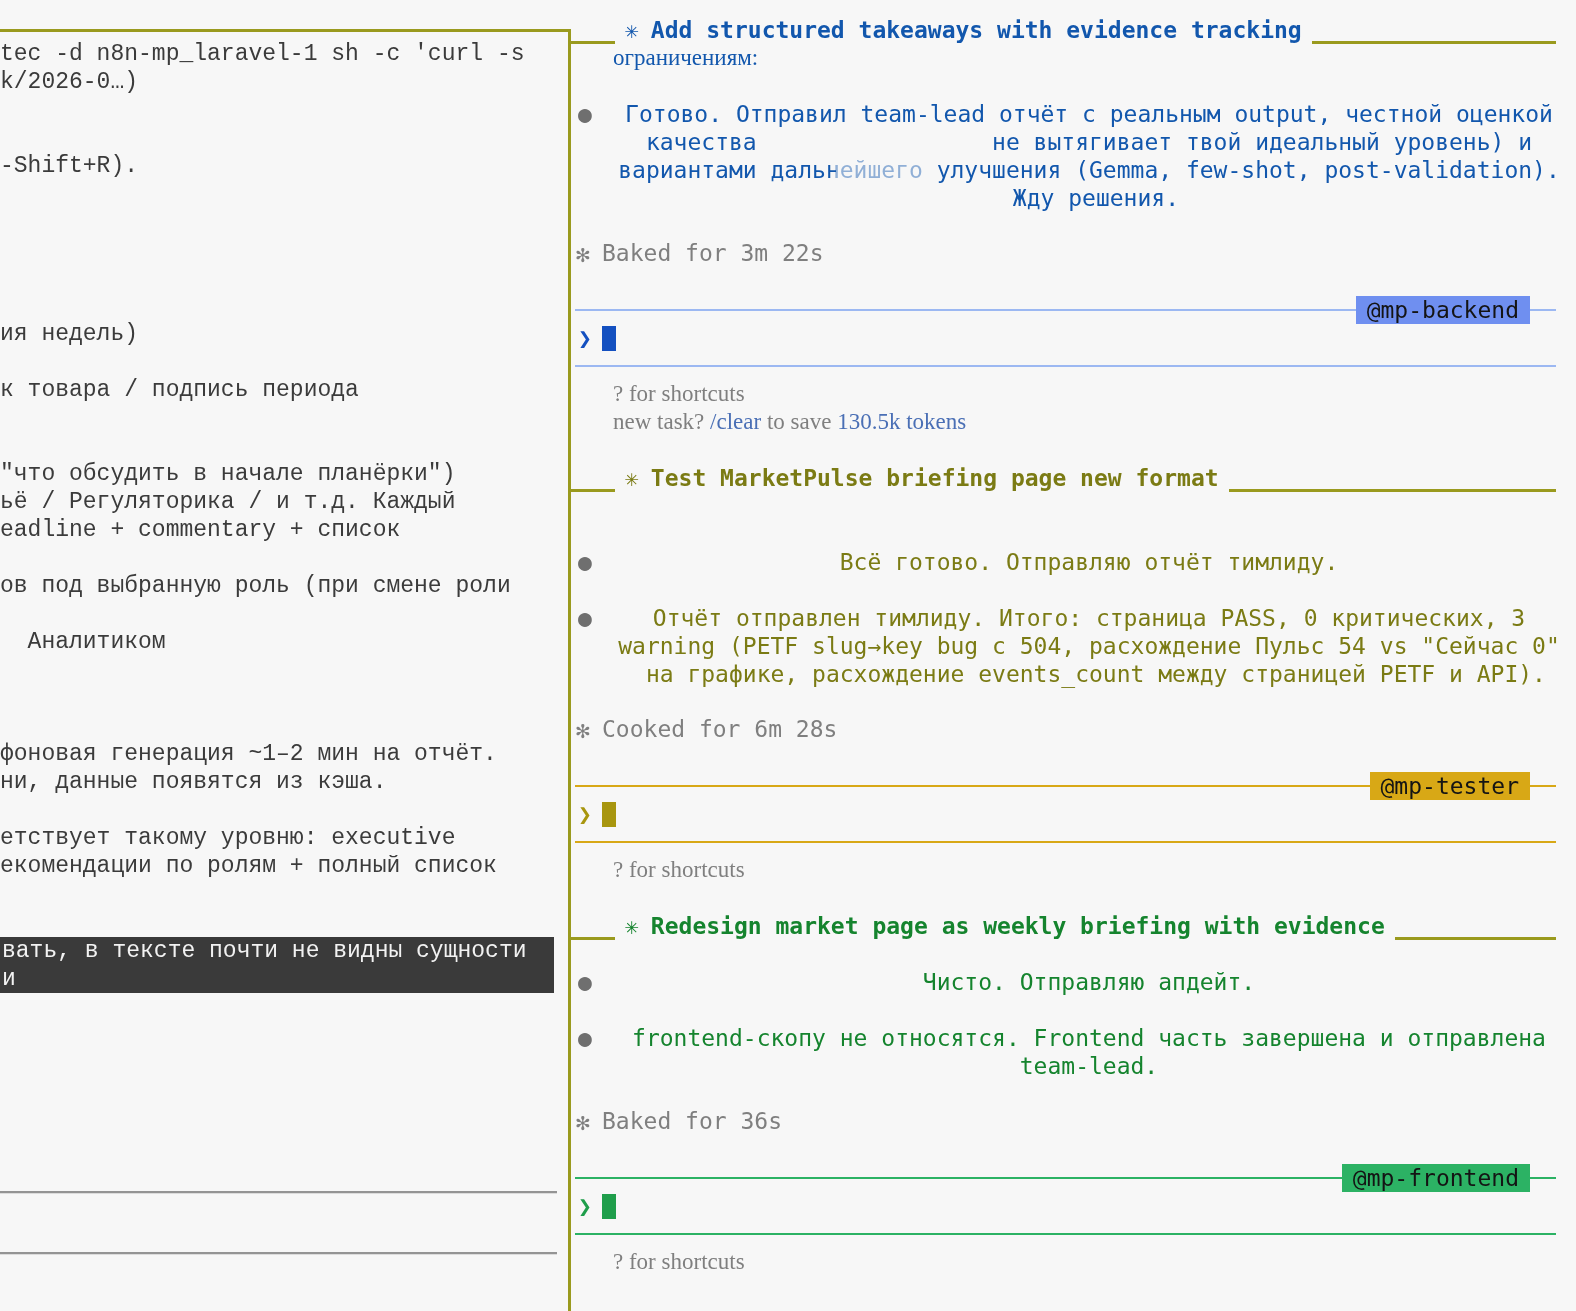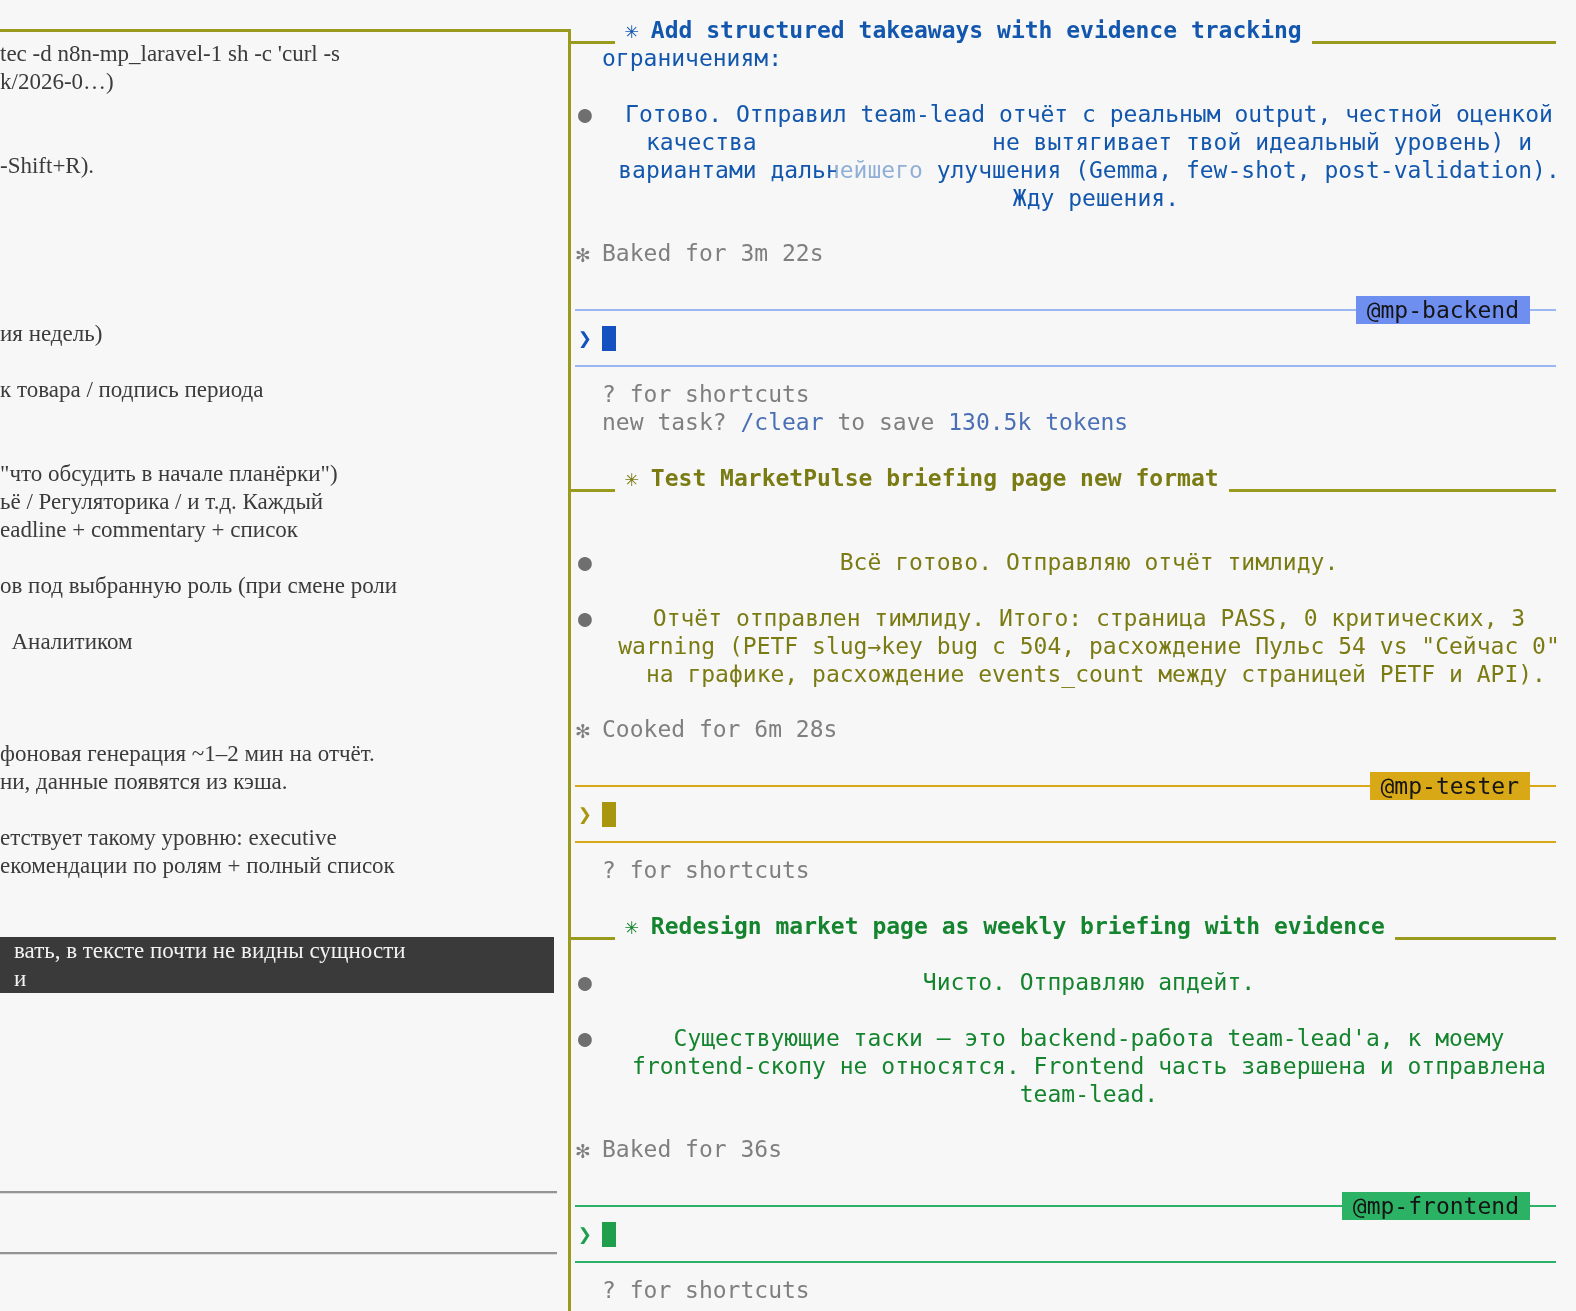--- a/index.html
+++ b/index.html
@@ -1,43 +1,43 @@
 <!DOCTYPE html>
 <html><head>
 <meta charset="utf-8">
 <style>
   html,body{margin:0;padding:0;background:#e8e8e8;}
   .canvas{
     position:relative;width:1576px;height:1311px;background:#f7f7f7;
     overflow:hidden;font-family:"DejaVu Sans Mono",monospace;font-size:23px;
     color:#3b3b3b;
   }
-  .mono{font-family:Liberation Serif, serif;}
+  .mono{font-family:Liberation Mono, monospace;}
   
   .pane-left{position:absolute;left:0;top:0;width:568px;height:1311px;overflow:hidden;}
   .lp-topline{position:absolute;left:0;top:29px;width:568px;height:3px;background:#9a9a1e;}
   .lp-rows{position:absolute;left:0;top:40px;width:568px;}
   .lp-rows div{height:28px;line-height:28px;white-space:pre;overflow:hidden;}
   .lp-selection{position:absolute;left:0;top:937px;width:554px;background:#3a3a3a;color:#f2f2f2;}
-  .lp-selection div{height:28px;line-height:28px;white-space:pre;padding-left:14px;}
+  .lp-selection div{height:28px;line-height:28px;white-space:pre;padding-left:2px;}
   .lp-hr{position:absolute;left:0;width:557px;height:2px;background:#949494;border-bottom:1px solid #dcdcdc;}
   .hr1{top:1191px;}
   .hr2{top:1252px;}
   
   .divider{position:absolute;left:568px;top:29px;width:3px;height:1282px;background:#9a9a1e;}
   
   .pane-right{position:absolute;left:571px;top:0;width:1005px;height:1311px;padding-top:16px;box-sizing:border-box;}
   .row{height:28px;line-height:28px;white-space:pre;}
   .title-row{display:flex;align-items:flex-end;margin-right:20px;}
   .tdash{height:3px;background:#9a9a1e;}
   .tdash.left{width:44px;}
   .tdash.fill{flex:1;}
   .title{font-weight:bold;margin:0 10px;white-space:pre;}
   .spark{margin-right:12px;}
-  .text-row{padding-left:31px;}
+  .text-row{padding-left:42px;font-family:Liberation Serif, serif;}
   .gray{color:#7f7f7f;}
   .msg{display:flex;}
   .bullet{width:31px;padding-left:7px;box-sizing:border-box;color:#6f6f6f;line-height:28px;}
   .msg-lines{flex:1;}
   .msg-lines div{height:28px;line-height:28px;white-space:pre;text-align:center;}
   .status{display:flex;color:#7f7f7f;}
   .sicon{width:31px;padding-left:5px;box-sizing:border-box;line-height:28px;}
   .input-top,.input-bottom{display:flex;align-items:center;margin-right:20px;padding-left:4px;}
   .hl{height:2px;}
   .hl.fill{flex:1;}
@@ -202,21 +202,20 @@
       <div class="msg">
         <span class="bullet">●</span>
         <div class="msg-lines">
             <div>Чисто. Отправляю апдейт.</div>
           </div>
       </div>
       <div class="row"></div>
       <div class="msg">
         <span class="bullet">●</span>
         <div class="msg-lines">
-            <div>Существующие таски – это backend-работа team-lead'а, к моему</div>
             <div>frontend-скопу не относятся. Frontend часть завершена и отправлена</div>
             <div>team-lead.</div>
           </div>
       </div>
       <div class="row"></div>
       <div class="status">
         <span class="sicon">✻</span>
         <span>Baked for 36s</span>
       </div>
       <div class="row"></div>

